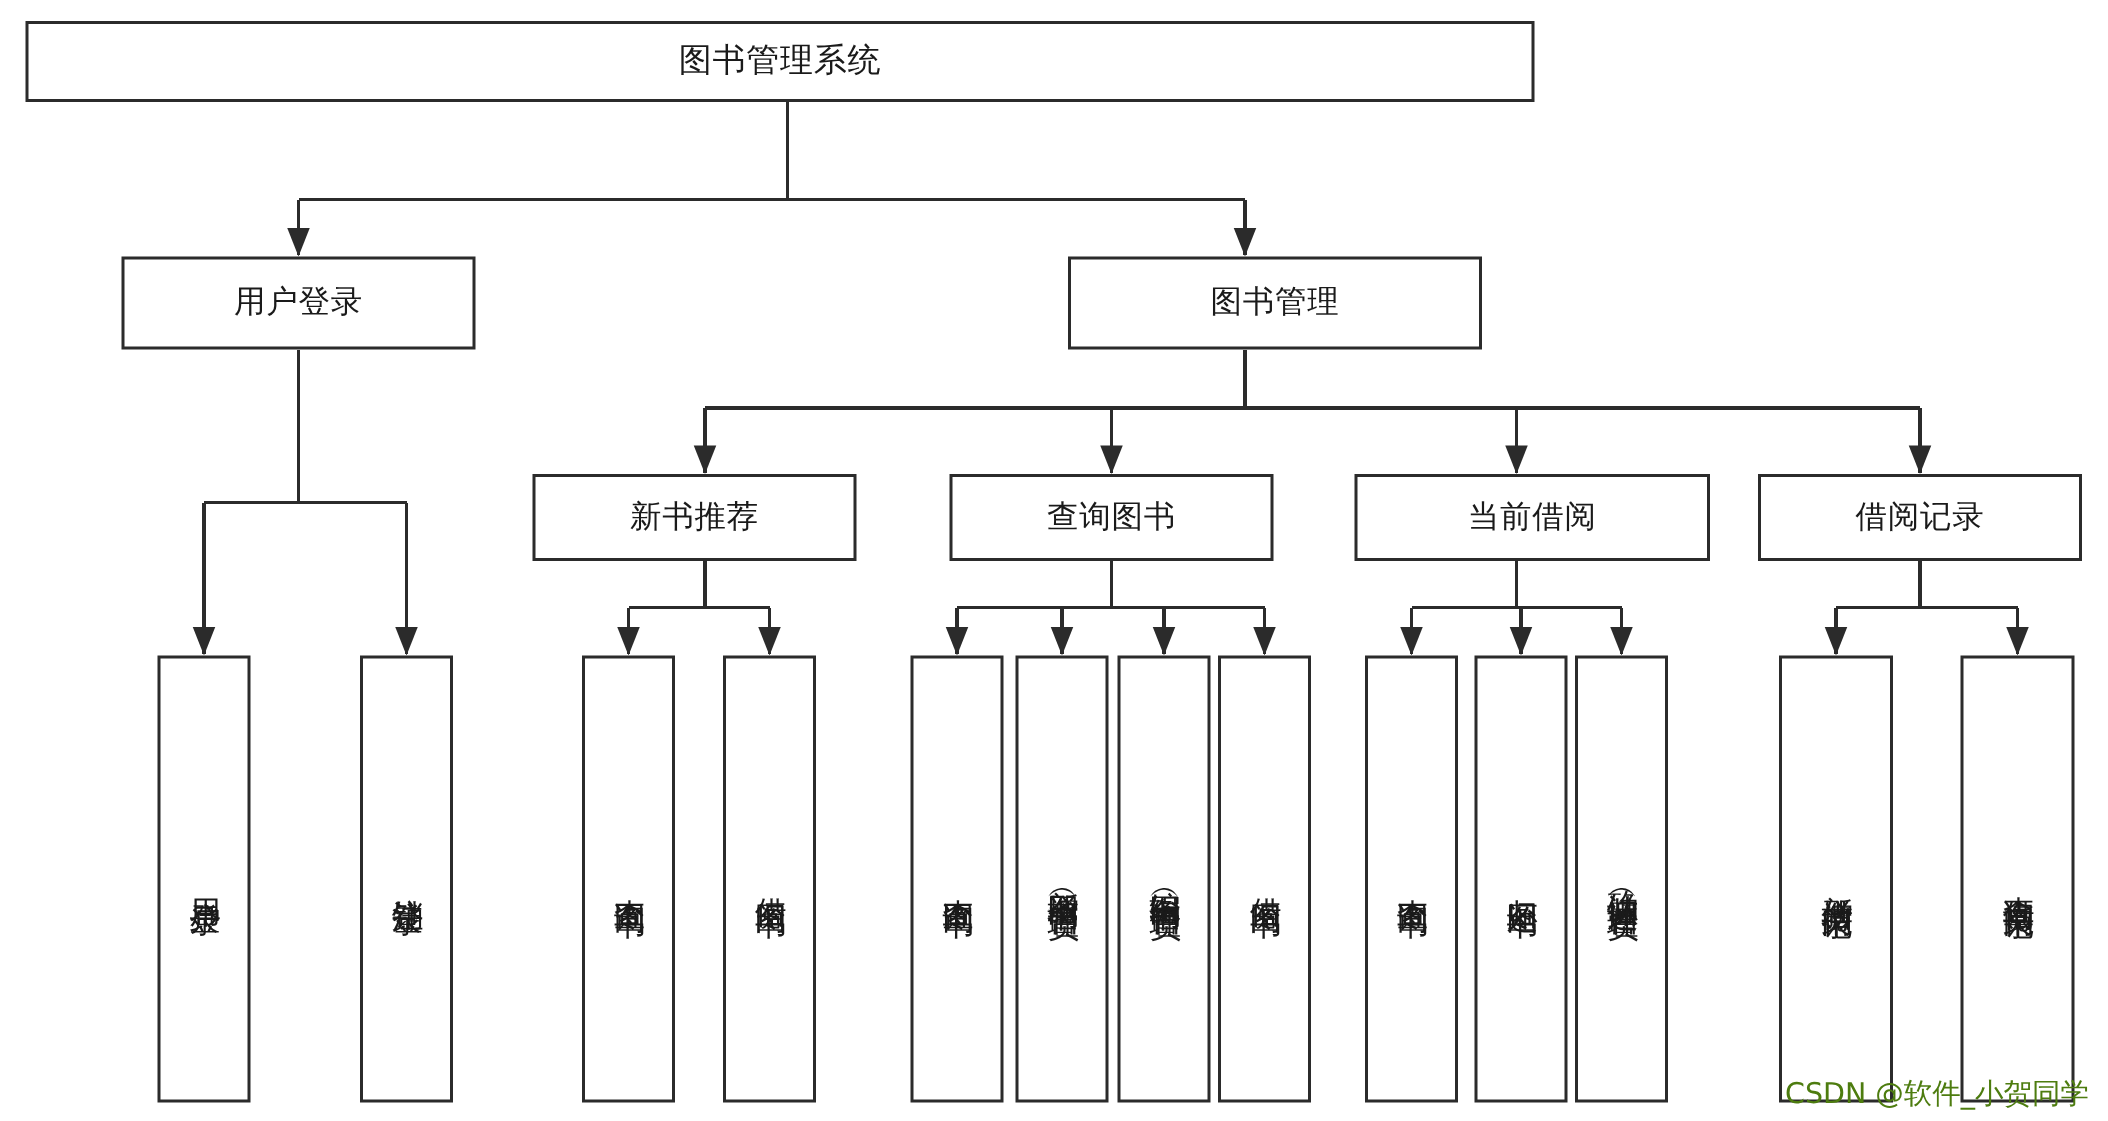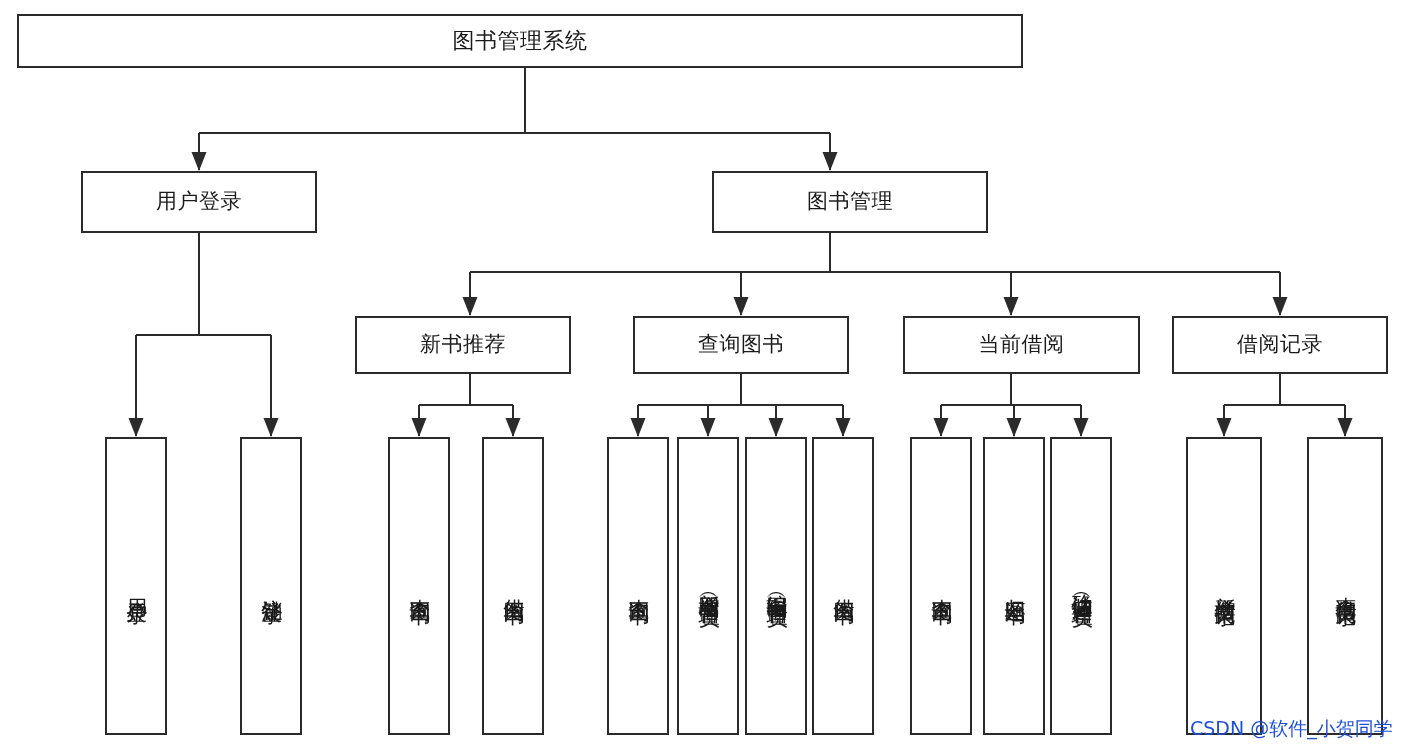--- a/index.html
+++ b/index.html
@@ -57,21 +57,21 @@
   }
   .node-v .vlabel {
     writing-mode: vertical-rl;
     text-orientation: upright;
     display: block;
     white-space: nowrap;
   }
   .watermark {
     position: absolute;
     font-size: 19px;
-    color: #1d4ed8;
+    color: #4d7c0f;
     white-space: nowrap;
     user-select: none;
   }
 </style>
 </head>
 <body>
 
 <div id="diagram-root">
   <svg id="edge-layer" viewBox="0 0 1405 747" width="1405" height="747" xmlns="http://www.w3.org/2000/svg">
       <line x1="525" y1="68" x2="525" y2="133" stroke="#2b2b2b" stroke-width="2.6" shape-rendering="crispEdges"></line>

